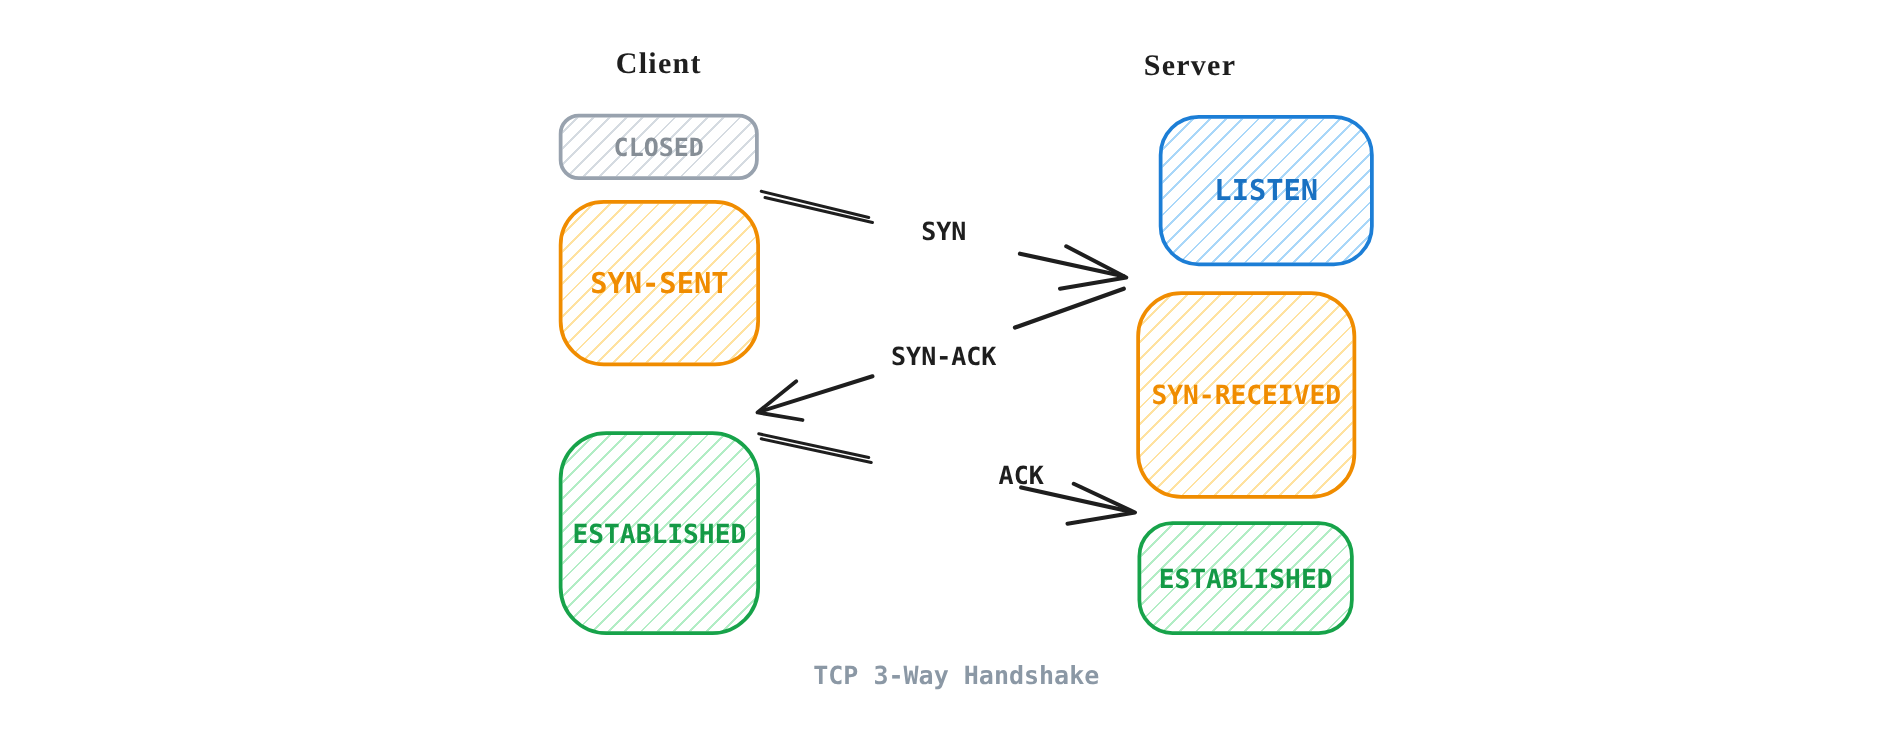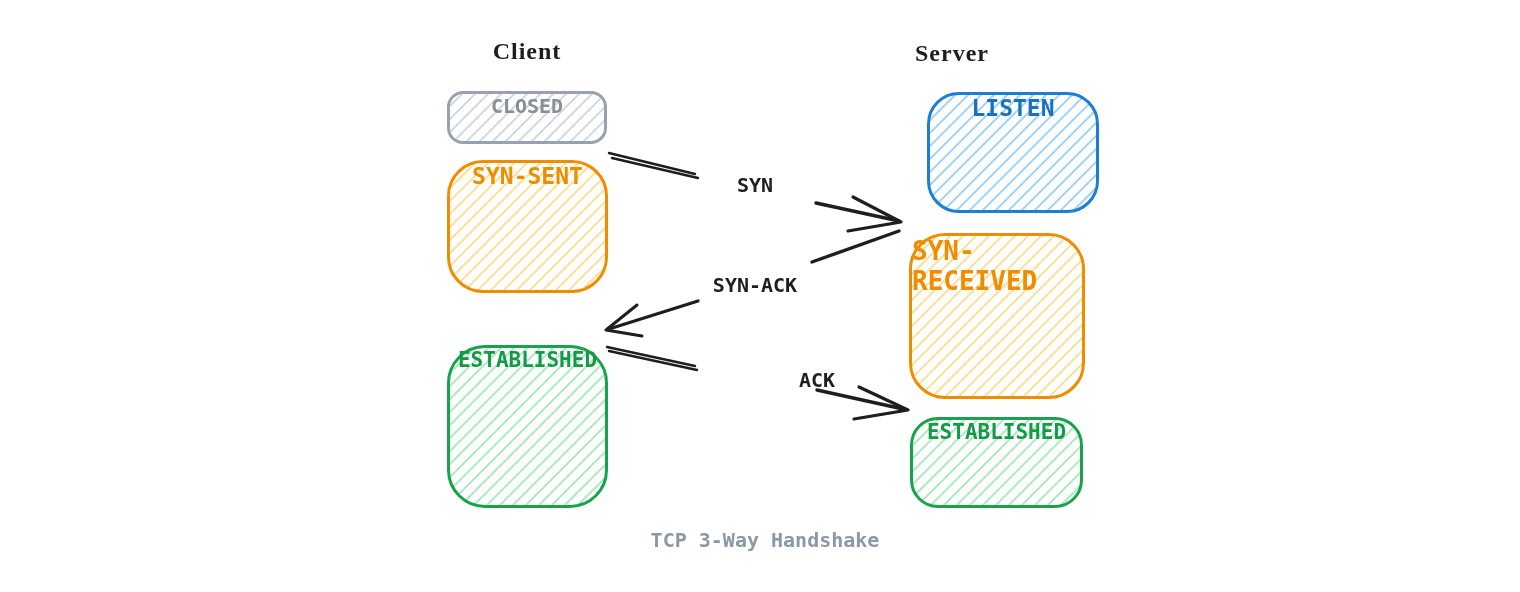--- a/index.html
+++ b/index.html
@@ -35,40 +35,41 @@
     font-family:cursive;
     font-size:24px;
     font-weight:bold;
     color:var(--ink);
     letter-spacing:1px;
   }
   .state-box{
     position:absolute;
     box-sizing:border-box;
     display:flex;
+    align-items:center;
     justify-content:center;
     border-style:solid;
     border-width:3.5px;
     font-family:"DejaVu Sans Mono",monospace;
     font-weight:bold;
   }
   .hatch-gray  {background:repeating-linear-gradient(135deg, transparent 0 7.6px, var(--gray-hatch)   7.6px 9.2px);}
   .hatch-blue  {background:repeating-linear-gradient(135deg, transparent 0 7.6px, var(--blue-hatch)   7.6px 9.2px);margin-left:16px;}
   .hatch-orange{background:repeating-linear-gradient(135deg, transparent 0 7.6px, var(--orange-hatch) 7.6px 9.2px);}
   .hatch-green {background:repeating-linear-gradient(135deg, transparent 0 7.6px, var(--green-hatch)  7.6px 9.2px);}
   .c-gray  {border-color:var(--gray-border);  color:var(--gray-text);}
   .c-blue  {border-color:var(--blue-border);  color:var(--blue-text);}
   .c-orange{border-color:var(--orange-border);color:var(--orange-text);}
   .c-green {border-color:var(--green-border); color:var(--green-text);}
 
   #box-closed          {left:447px;top:91px; width:160px;height:53px; border-radius:16px;font-size:20px;}
   #box-syn-sent        {left:447px;top:160px;width:161px;height:133px;border-radius:36px;font-size:23px;}
   #box-est-client      {left:447px;top:345px;width:161px;height:163px;border-radius:38px;font-size:21px;}
   #box-listen          {left:911px;top:92px; width:172px;height:121px;border-radius:32px;font-size:23px;}
-  #box-syn-received    {left:909px;top:233px;width:176px;height:166px;border-radius:36px;font-size:26px;}
+  #box-syn-received    {left:909px;top:233px;width:176px;height:166px;border-radius:36px;font-size:21px;}
   #box-est-server      {left:910px;top:417px;width:173px;height:91px; border-radius:28px;font-size:21px;}
 
   #title-client{left:427px;top:38px;}
   #title-server{left:852px;top:40px;}
 
   .msg-label{
     position:absolute;
     width:160px;
     text-align:center;
     font-family:"DejaVu Sans Mono",monospace;

